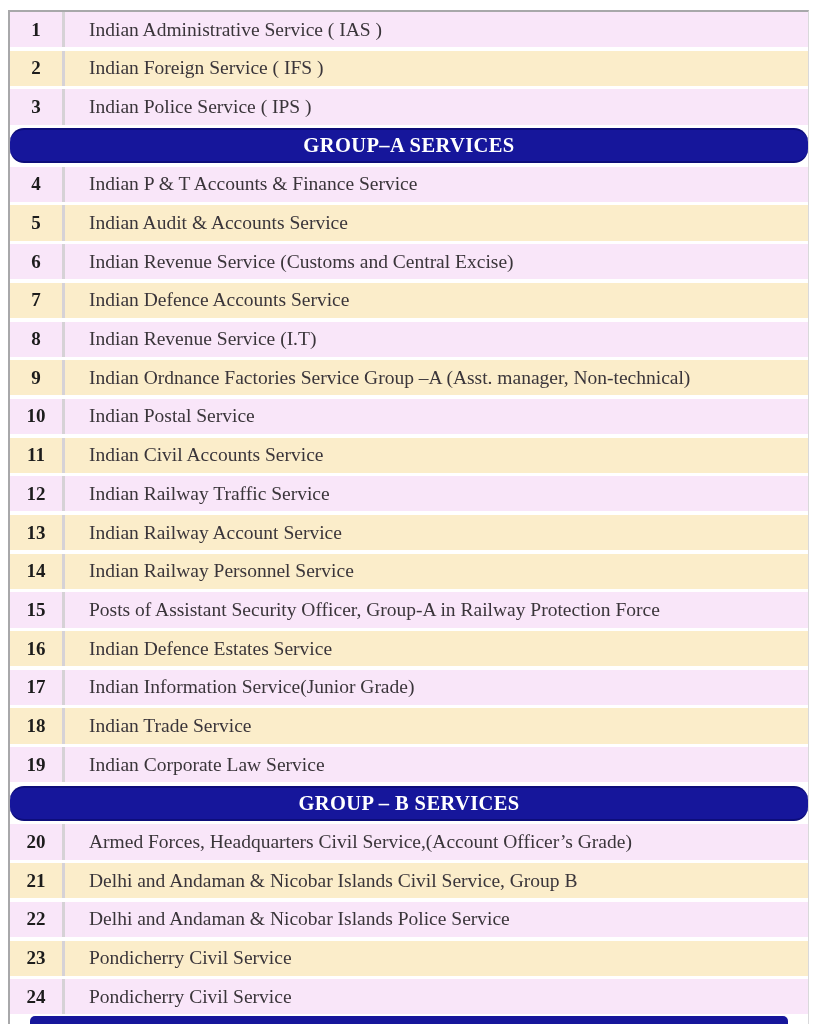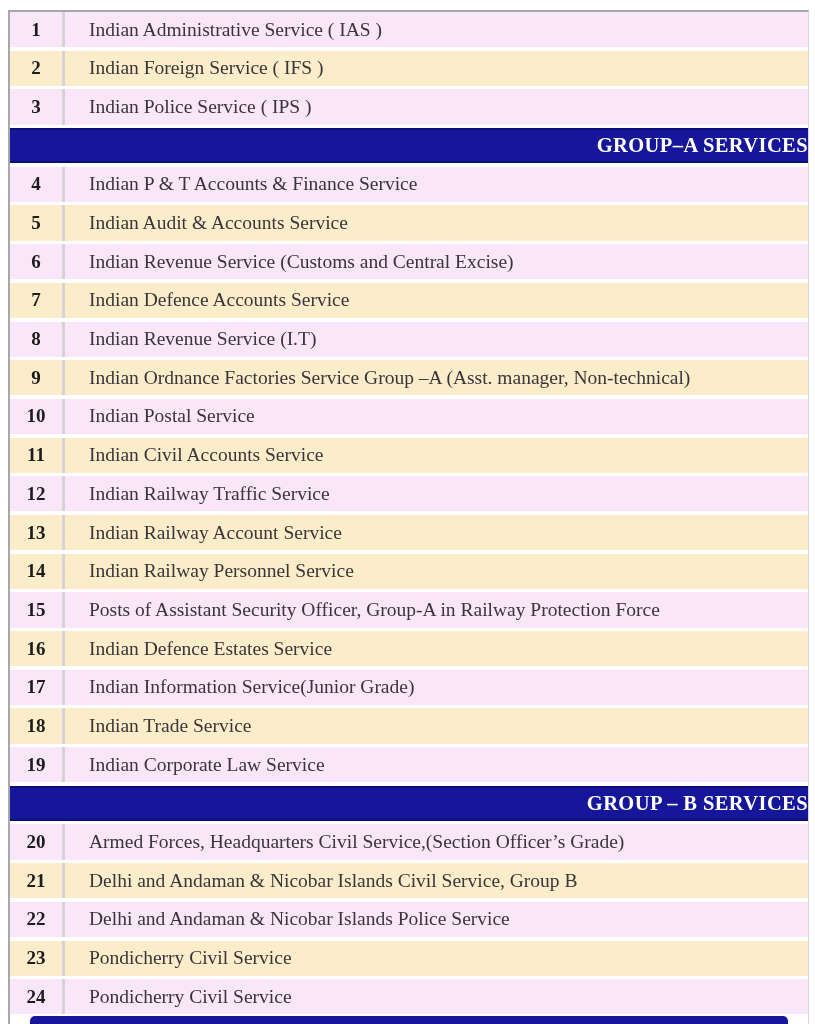--- a/index.html
+++ b/index.html
@@ -61,21 +61,22 @@
     font-size: 19.5px;
     color: var(--service-text, #3a353a);
     white-space: nowrap;
     overflow: hidden;
   }
   .header-row {
     background: var(--header-navy, #16169b);
     border-top: 2px solid var(--header-border, #0d0d7a);
     border-bottom: 2px solid var(--header-border, #0d0d7a);
     box-sizing: border-box;
-    justify-content: flex-end;
+    justify-content: center;
+    border-radius: 14px;
   }
   .header-label {
     color: var(--header-text, #ffffff);
     font-weight: bold;
     font-size: 20.5px;
     letter-spacing: 0.4px;
   }
   .bottom-bar {
     position: absolute;
     left: 30px;
@@ -187,21 +188,21 @@
       <div class="num-cell">19</div>
       <div class="cell-sep"></div>
       <div class="label-cell">Indian Corporate Law Service</div>
     </div>
     <div class="row header-row">
       <span class="header-label">GROUP – B SERVICES</span>
     </div>
     <div class="row item-row bg-pink">
       <div class="num-cell">20</div>
       <div class="cell-sep"></div>
-      <div class="label-cell">Armed Forces, Headquarters Civil Service,(Section Officer’s Grade)</div>
+      <div class="label-cell">Armed Forces, Headquarters Civil Service,(Account Officer’s Grade)</div>
     </div>
     <div class="row item-row bg-cream">
       <div class="num-cell">21</div>
       <div class="cell-sep"></div>
       <div class="label-cell">Delhi and Andaman &amp; Nicobar Islands Civil Service, Group B</div>
     </div>
     <div class="row item-row bg-pink">
       <div class="num-cell">22</div>
       <div class="cell-sep"></div>
       <div class="label-cell">Delhi and Andaman &amp; Nicobar Islands Police Service</div>

